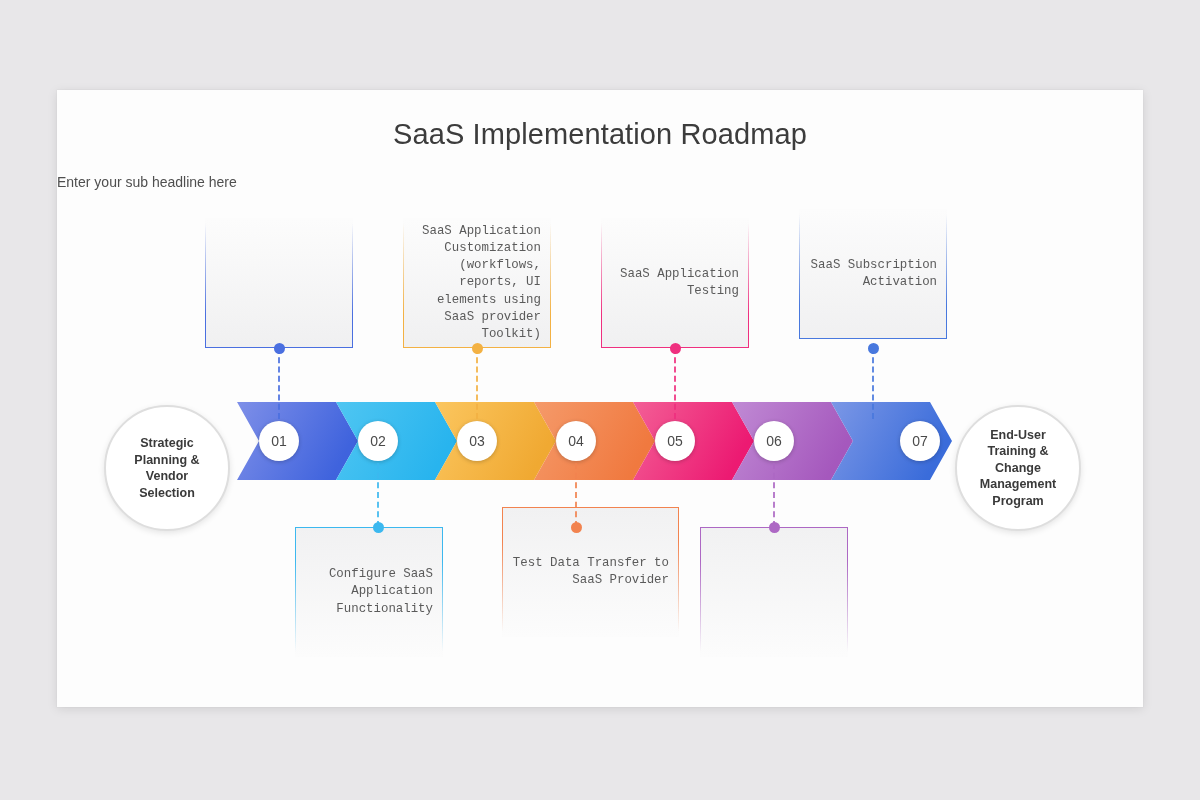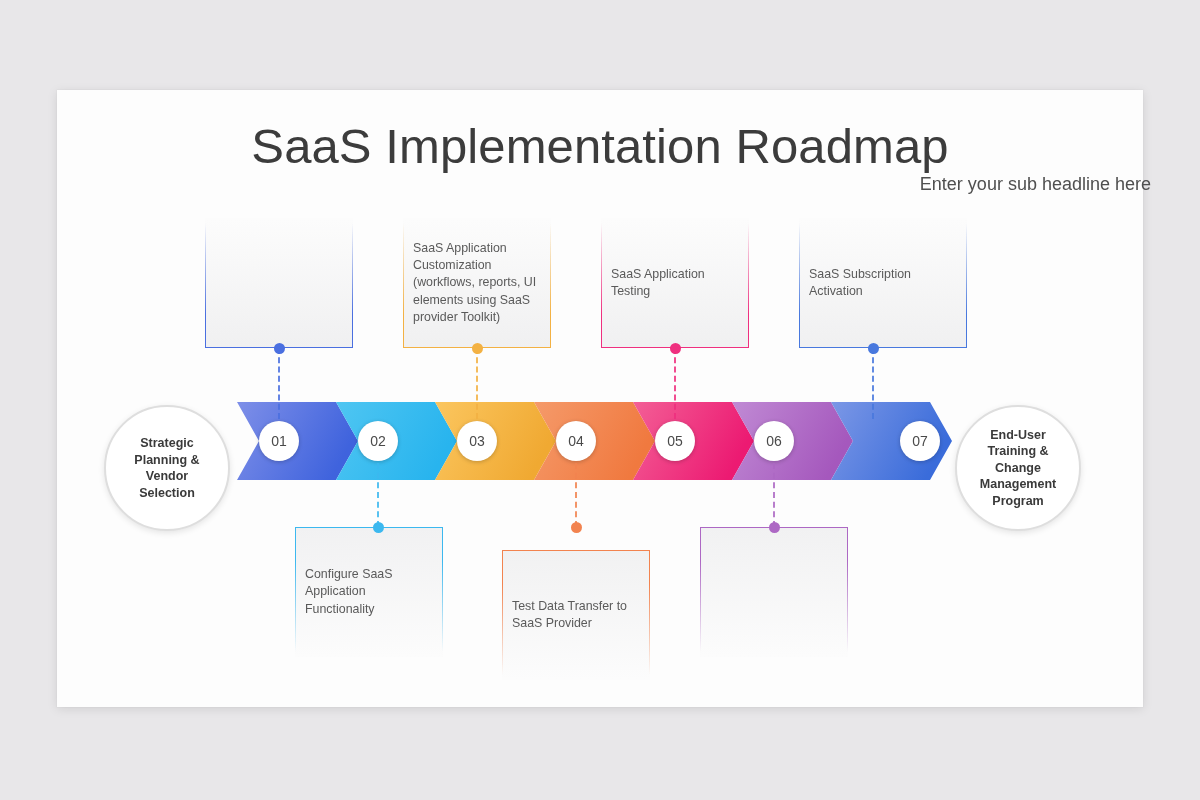--- a/index.html
+++ b/index.html
@@ -14,25 +14,25 @@
   
   #slide{
     position:absolute;left:57px;top:90px;width:1086px;height:617px;
     background:#fdfdfd;
     box-shadow:0 2px 10px rgba(0,0,0,.10), 0 0 0 .5px rgba(0,0,0,.03);
   }
 
   
   #title{
     position:absolute;left:0;top:28px;width:1086px;text-align:center;
-    font-size:49px;font-weight:400;color:#3c3c3c;letter-spacing:.1px;
+    font-size:29px;font-weight:400;color:#3c3c3c;letter-spacing:.1px;
   }
   #subtitle{
-    position:absolute;left:8px;top:84px;width:1086px;text-align:right;
-    font-size:18px;font-weight:400;color:#4f4f4f;
+    position:absolute;left:0;top:84px;width:1086px;text-align:left;
+    font-size:14px;font-weight:400;color:#4f4f4f;
   }
 
   
   .endcap{position:absolute;width:130px;height:130px;}
   .endcap .wedge{
     position:absolute;top:28px;width:74px;height:74px;
     background:#dedede;
   }
   .endcap.left .wedge{
     left:40px;
@@ -69,22 +69,22 @@
     font-size:14px;color:#4a4a4a;font-weight:400;
   }
 
   
   .card{
     position:absolute;box-sizing:border-box;
     display:flex;align-items:center;justify-content:center;
   }
   .card .inner{
     position:relative;z-index:2;
-    text-align:left;line-height:1.38;
-    font-size:12.4px;color:#5a5a5a;padding:0 10px;
+    text-align:right;line-height:1.38;
+    font-size:12.4px;color:#5a5a5a;padding:0 10px;font-family:Liberation Mono, monospace;
   }
   .card .fill{position:absolute;inset:0;z-index:0;}
   .card .bord{position:absolute;inset:0;z-index:1;pointer-events:none;}
 
   
   .dot{position:absolute;width:11px;height:11px;border-radius:50%;z-index:5;}
   .dash{position:absolute;width:0;border-left:2px dashed;z-index:4;opacity:.85;}
 </style>
 </head>
 <body>
@@ -183,21 +183,21 @@
           <div class="bord" style="background: linear-gradient(to top, rgb(243, 177, 67) 0%, rgb(243, 177, 67) 26%, rgba(255, 255, 255, 0) 96%); mask-image: linear-gradient(rgb(0, 0, 0), rgb(0, 0, 0)), linear-gradient(rgb(0, 0, 0), rgb(0, 0, 0)); padding: 1px; box-sizing: border-box;">
             <div style="width: 100%; height: 100%; background: linear-gradient(rgb(252, 252, 252) 0%, rgb(240, 240, 241) 100%);"></div>
           </div>
           <div class="inner">SaaS Application Customization (workflows, reports, UI elements using SaaS provider Toolkit)</div>
         </div>
         <div class="dash" style="left: 419px; border-left-color: rgb(243, 177, 67); top: 258px; height: 71px;"></div>
         <div class="dot" style="left: 414.5px; top: 252.5px; background: rgb(243, 177, 67);"></div>
         <div class="numbadge" style="left: 499px; top: 331px;">
           <span>04</span>
         </div>
-        <div class="card" style="left: 445px; top: 460px; width: 148px; height: 130px;">
+        <div class="card" style="left: 445px; top: 417px; width: 177px; height: 130px;">
           <div class="fill" style="background: linear-gradient(rgb(241, 241, 242) 0%, rgb(252, 252, 252) 100%);"></div>
           <div class="bord" style="background: linear-gradient(rgb(242, 131, 79) 0%, rgb(242, 131, 79) 26%, rgba(255, 255, 255, 0) 96%); mask-image: linear-gradient(rgb(0, 0, 0), rgb(0, 0, 0)), linear-gradient(rgb(0, 0, 0), rgb(0, 0, 0)); padding: 1px; box-sizing: border-box;">
             <div style="width: 100%; height: 100%; background: linear-gradient(rgb(241, 241, 242) 0%, rgb(252, 252, 252) 100%);"></div>
           </div>
           <div class="inner">Test Data Transfer to SaaS Provider</div>
         </div>
         <div class="dash" style="left: 518px; border-left-color: rgb(242, 131, 79); top: 373px; height: 64px;"></div>
         <div class="dot" style="left: 513.5px; top: 431.5px; background: rgb(242, 131, 79);"></div>
         <div class="numbadge" style="left: 598px; top: 331px;">
           <span>05</span>
@@ -218,21 +218,21 @@
           <div class="fill" style="background: linear-gradient(rgb(241, 241, 242) 0%, rgb(252, 252, 252) 100%);"></div>
           <div class="bord" style="background: linear-gradient(rgb(173, 104, 196) 0%, rgb(173, 104, 196) 26%, rgba(255, 255, 255, 0) 96%); mask-image: linear-gradient(rgb(0, 0, 0), rgb(0, 0, 0)), linear-gradient(rgb(0, 0, 0), rgb(0, 0, 0)); padding: 1px; box-sizing: border-box;">
             <div style="width: 100%; height: 100%; background: linear-gradient(rgb(241, 241, 242) 0%, rgb(252, 252, 252) 100%);"></div>
           </div>
         </div>
         <div class="dash" style="left: 716px; border-left-color: rgb(173, 104, 196); top: 373px; height: 64px;"></div>
         <div class="dot" style="left: 711.5px; top: 431.5px; background: rgb(173, 104, 196);"></div>
         <div class="numbadge" style="left: 843px; top: 331px;">
           <span>07</span>
         </div>
-        <div class="card" style="left: 742px; top: 128px; width: 168px; height: 130px;">
+        <div class="card" style="left: 742px; top: 119px; width: 148px; height: 130px;">
           <div class="fill" style="background: linear-gradient(rgb(252, 252, 252) 0%, rgb(240, 240, 241) 100%);"></div>
           <div class="bord" style="background: linear-gradient(to top, rgb(72, 120, 222) 0%, rgb(72, 120, 222) 26%, rgba(255, 255, 255, 0) 96%); mask-image: linear-gradient(rgb(0, 0, 0), rgb(0, 0, 0)), linear-gradient(rgb(0, 0, 0), rgb(0, 0, 0)); padding: 1px; box-sizing: border-box;">
             <div style="width: 100%; height: 100%; background: linear-gradient(rgb(252, 252, 252) 0%, rgb(240, 240, 241) 100%);"></div>
           </div>
           <div class="inner">SaaS Subscription Activation</div>
         </div>
         <div class="dash" style="left: 815px; border-left-color: rgb(72, 120, 222); top: 258px; height: 71px;"></div>
         <div class="dot" style="left: 810.5px; top: 252.5px; background: rgb(72, 120, 222);"></div>
       </div>
 

